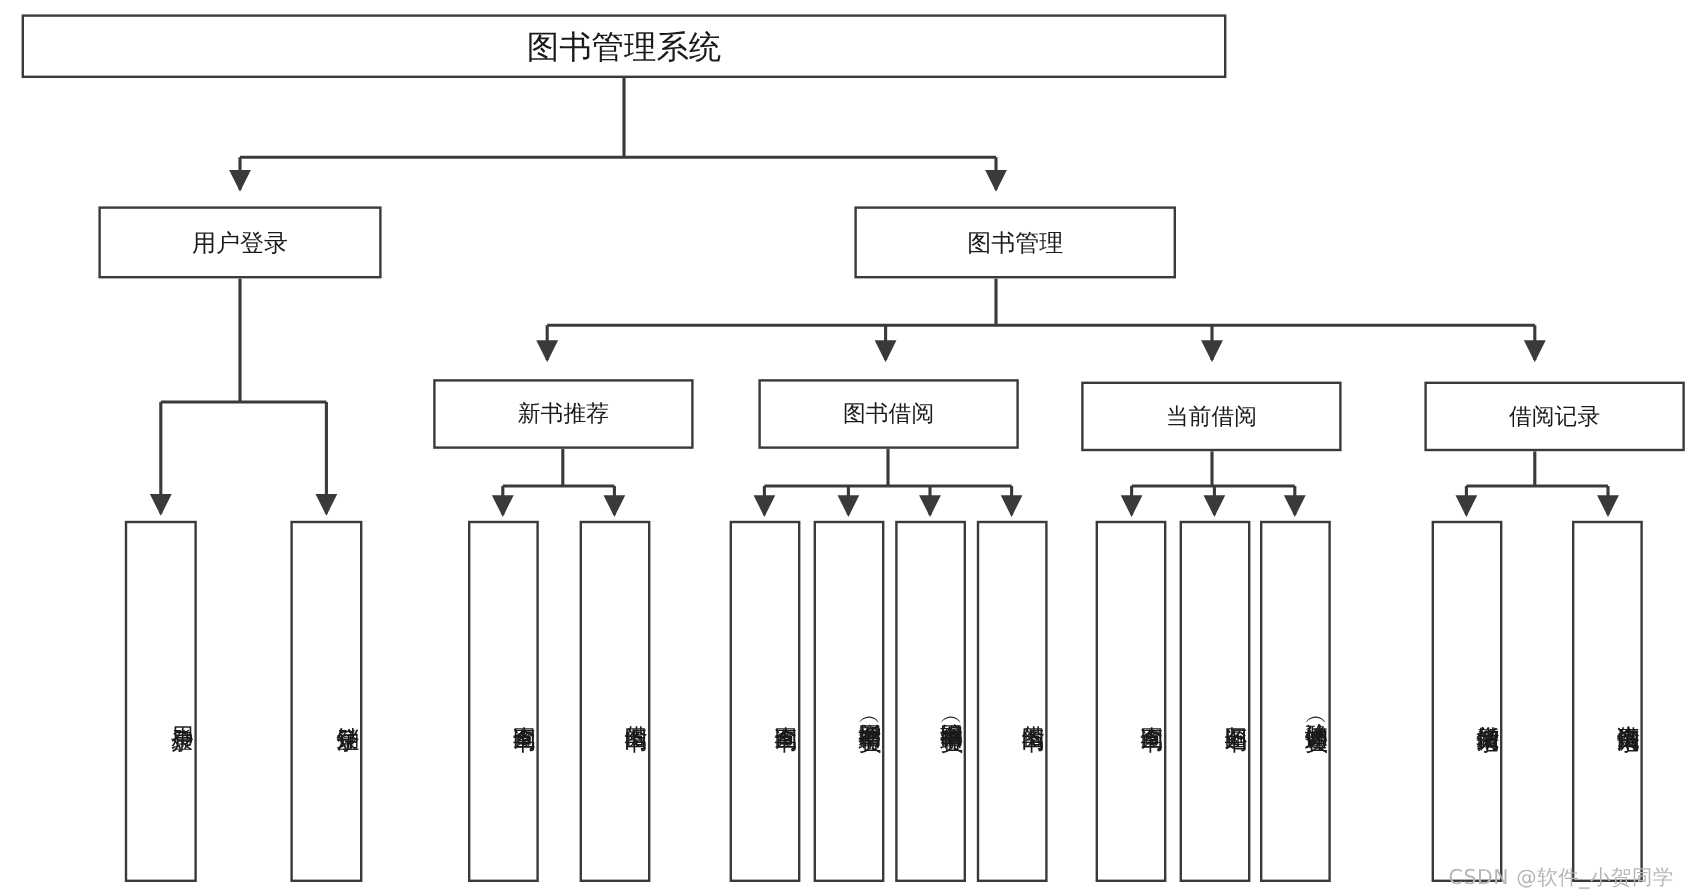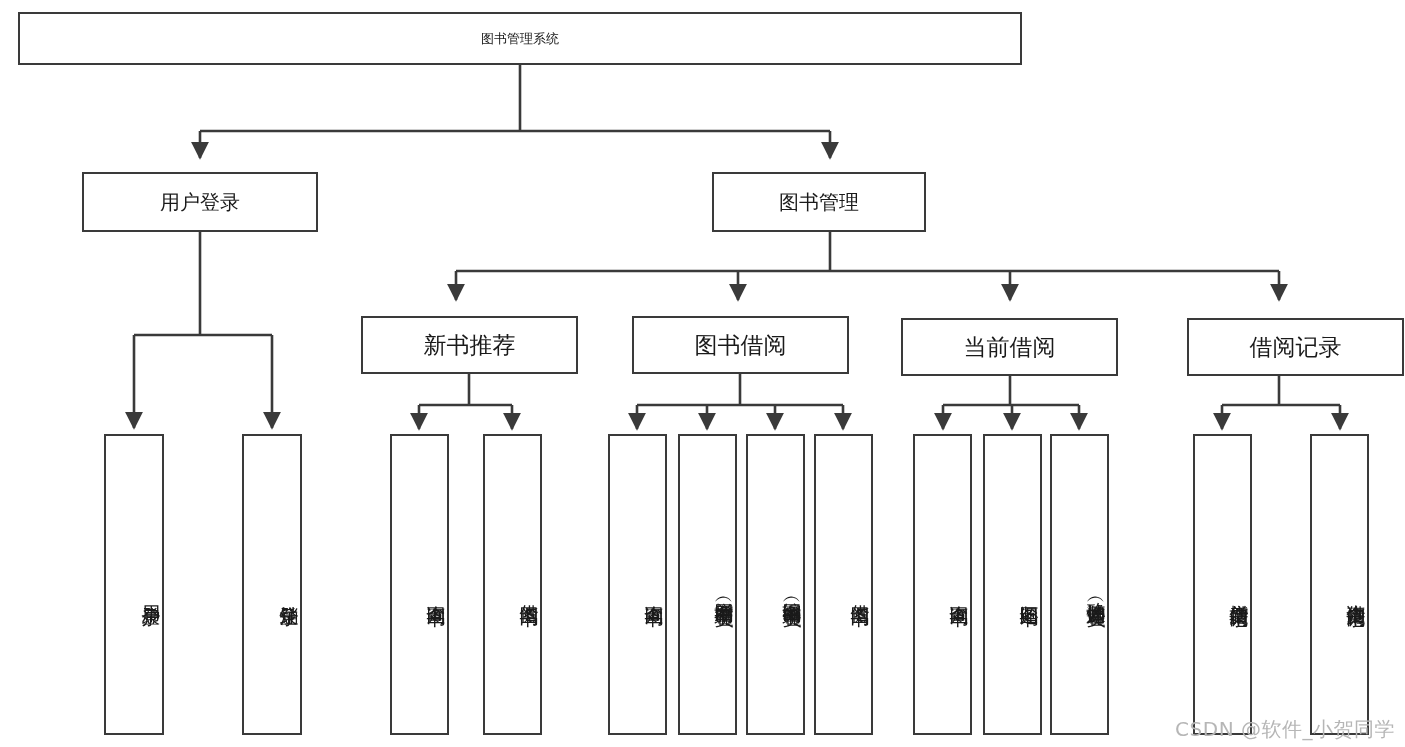--- a/index.html
+++ b/index.html
@@ -30,47 +30,47 @@
     position: absolute;
     box-sizing: border-box;
     border: 2px solid #3a3a3a;
     background: #ffffff;
     display: flex;
     align-items: center;
     justify-content: center;
     color: #1a1a1a;
   }
   .node.root {
-    font-size: 13px;
+    font-size: 27px;
   }
   .node.lvl1 {
     font-size: 20px;
   }
   .node.lvl2 {
-    font-size: 23px;
+    font-size: 19px;
   }
   .node.leaf {
     font-size: 19px;
     writing-mode: vertical-rl;
     text-orientation: upright;
     line-height: 1.12;
     letter-spacing: 1px;
     padding-top: 14px;
     align-items: flex-start;
     justify-content: center;
     white-space: nowrap;
   }
   .node-label {
     display: block;
   }
   .watermark {
     position: absolute;
     right: 10px;
     bottom: 4px;
-    font-size: 20px;
+    font-size: 17px;
     color: #b6b6b6;
     letter-spacing: 0.5px;
     white-space: nowrap;
   }
 </style>
 </head>
 <body>
 
 <div id="canvas">
 
@@ -124,21 +124,21 @@
     </g>
   </svg>
 
   <div class="node root" style="left:18px; top:12px; width:1004px; height:53px;">
     <span class="node-label">图书管理系统</span>
   </div>
 
   <div class="node lvl1" style="left:82px; top:172px; width:236px; height:60px;">
     <span class="node-label">用户登录</span>
   </div>
-  <div class="node lvl1" style="left:712px; top:172px; width:214px; height:60px;">
+  <div class="node lvl1" style="left:712px; top:172px; width:268px; height:60px;">
     <span class="node-label">图书管理</span>
   </div>
 
   <div class="node lvl2" style="left:361px; top:316px; width:217px; height:58px;">
     <span class="node-label">新书推荐</span>
   </div>
   <div class="node lvl2" style="left:901px; top:318px; width:217px; height:58px;">
     <span class="node-label">当前借阅</span>
   </div>
   <div class="node lvl2" style="left:632px; top:316px; width:217px; height:58px;">

